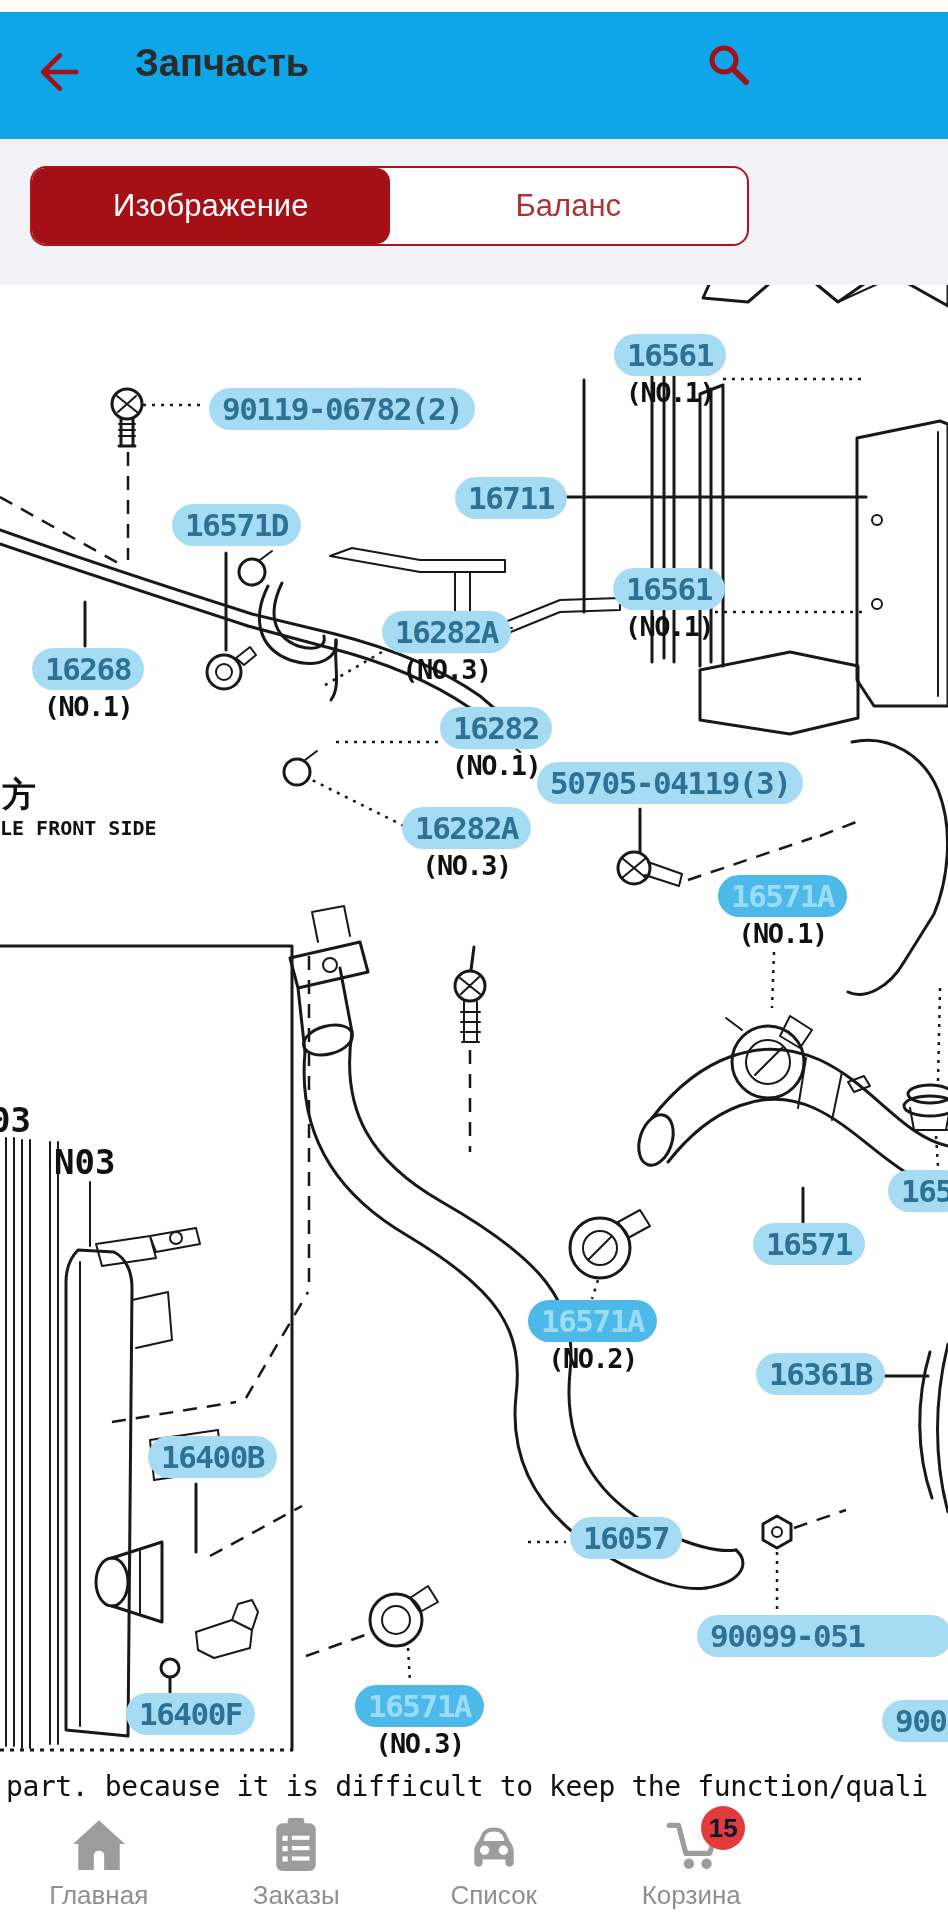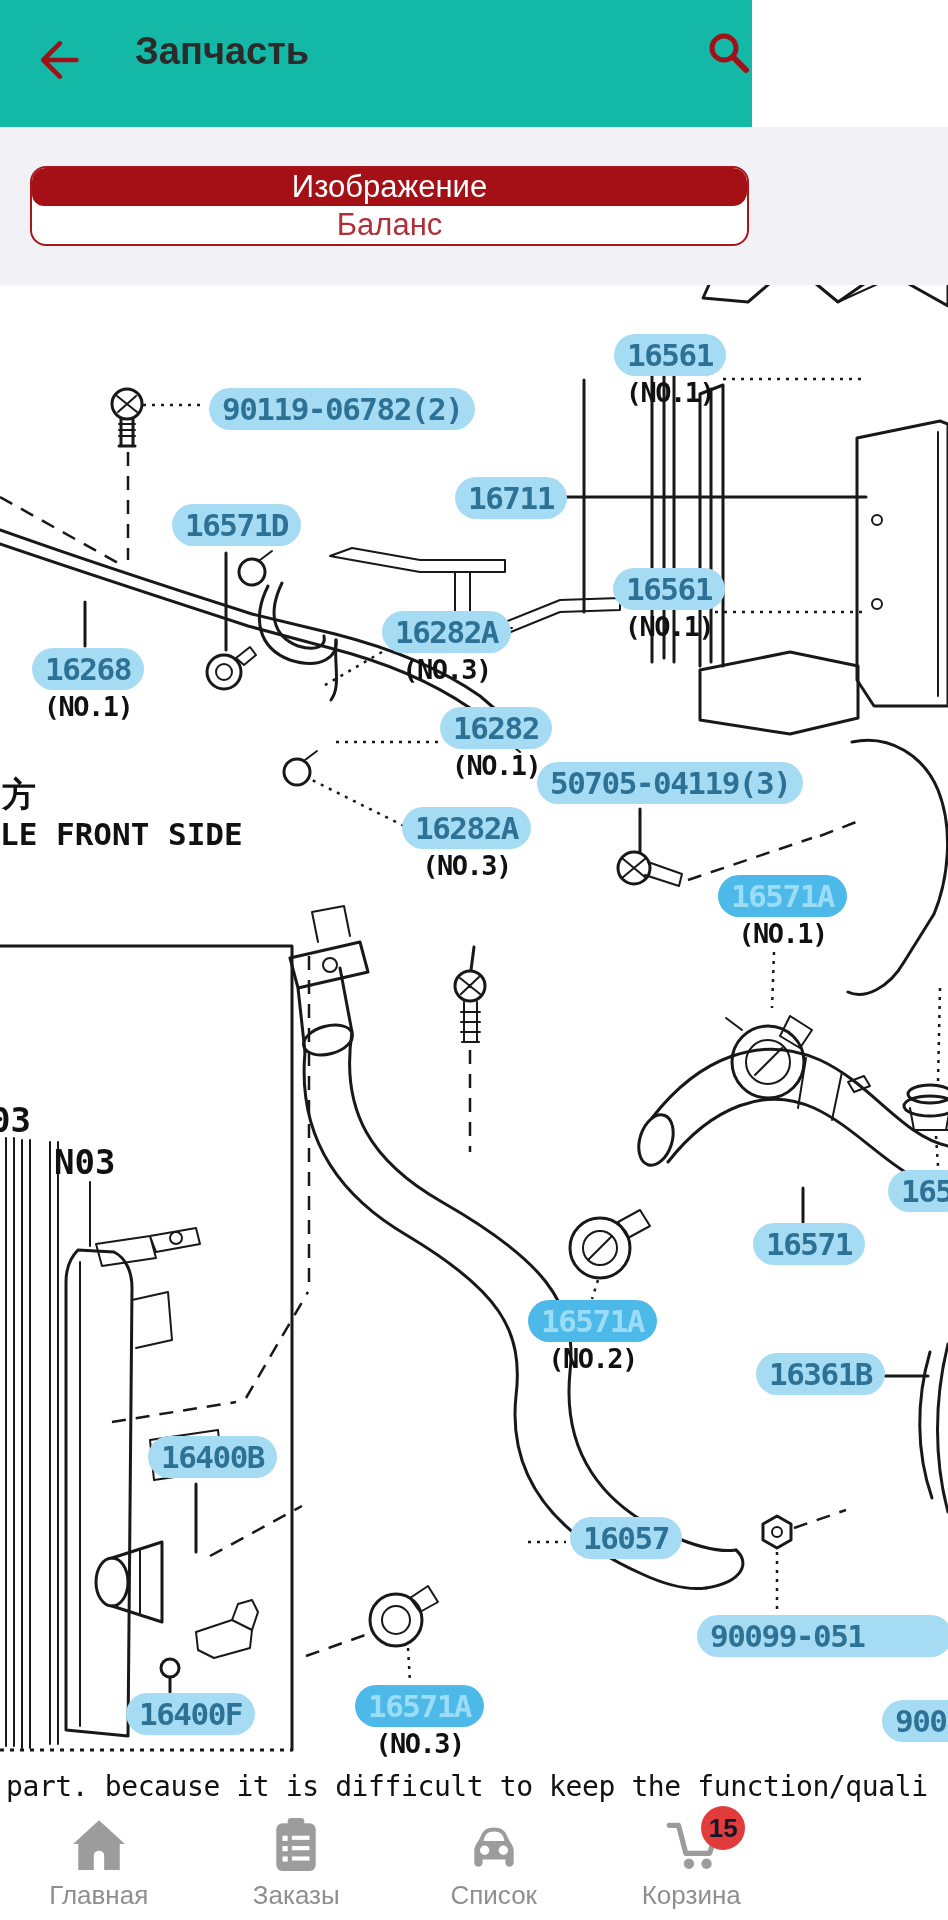--- a/index.html
+++ b/index.html
@@ -1,26 +1,26 @@
 <!DOCTYPE html>
 <html style="--pill-bg: #A6DBF4; --pill-text: #2D7295; --pill-sel-bg: #4CB9E8; --pill-sel-text: #9BDDF7; --badge: #E23B3B;"><head>
 <meta charset="utf-8">
 <style>
   html,body{margin:0;padding:0;background:#666;}
   .screen{position:relative;width:948px;height:1920px;background:#fff;overflow:hidden;
           font-family:"Liberation Sans", sans-serif;}
   
-  .header{position:absolute;left:0;top:0;width:752px;height:127px;background:#14b8a6;z-index:30;}
+  .header{position:absolute;left:0;top:12px;width:948px;height:127px;background:#0ea5e9;z-index:30;}
   .back-btn{position:absolute;left:34px;top:36px;width:48px;height:48px;cursor:pointer;}
   .page-title{position:absolute;left:135px;top:30px;font-size:38px;font-weight:700;color:#2b2b2b;}
   .search-btn{position:absolute;left:704px;top:28px;width:48px;height:48px;cursor:pointer;}
   
   .segband{position:absolute;left:0;top:127px;width:948px;height:158px;background:#F2F2F6;z-index:25;}
   .segctl{position:absolute;left:30px;top:39px;width:715px;height:76px;border:2px solid #A8161C;
-          border-radius:16px;background:#fff;display:flex;overflow:hidden;flex-direction:column;}
+          border-radius:16px;background:#fff;display:flex;overflow:hidden;}
   .seg{flex:1;display:flex;align-items:center;justify-content:center;font-size:31px;cursor:pointer;}
   .seg.on{background:#A50F16;color:#fff;border-radius:12px 14px 14px 12px;}
   .seg.off{color:#AD3136;}
   
   .diagram{position:absolute;left:0;top:285px;width:948px;height:1521px;background:#fff;z-index:1;}
   svg.art{position:absolute;left:0;top:0;z-index:2;pointer-events:none;}
   .ln{stroke:#181818;stroke-width:3;fill:none;stroke-linecap:round;stroke-linejoin:round;}
   .ln2{stroke:#181818;stroke-width:2;fill:none;stroke-linecap:round;stroke-linejoin:round;}
   .dot{stroke:#181818;stroke-width:2.5;fill:none;stroke-dasharray:3 6;}
   .dash{stroke:#181818;stroke-width:2.5;fill:none;stroke-dasharray:14 10;}
@@ -163,21 +163,21 @@
       <path d="M306,1656 L368,1634"></path>
       <path d="M794,1528 L846,1510"></path>
       <path d="M210,1556 L302,1506"></path>
     </g>
     <g class="dotb">
         <path d="M0,1750 L292,1750"></path>
       </g>
   </svg>
 
   <div class="dtext" style="left:2px;top:772px;font-size:34px;font-weight:700;">方</div>
-  <div class="dtext" style="left:0px;top:816px;font-size:31px;font-weight:700;">LE FRONT SIDE</div>
+  <div class="dtext" style="left:0px;top:816px;font-size:20px;font-weight:700;">LE FRONT SIDE</div>
   <div class="dtext" style="left:-10px;top:1100px;font-size:34px;font-weight:700;">03</div>
   <div class="dtext" style="left:54px;top:1142px;font-size:34px;font-weight:700;">N03</div>
   <div class="dtext" style="left:6px;top:1770px;font-size:28px;letter-spacing:-0.4px;width:948px;overflow:hidden;">part. because it is difficult to keep the function/quali</div>
 
   <div class="labels" id="labels-layer">
       <div class="part" style="left: 209px; top: 388px;"><div class="pill">90119-06782(2)</div></div>
       <div class="part" style="left: 172px; top: 504px;"><div class="pill">16571D</div></div>
       <div class="part" style="left: 614px; top: 334px;"><div class="pill">16561</div><div class="pnote">(NO.1)</div></div>
       <div class="part" style="left: 455px; top: 477px;"><div class="pill">16711</div></div>
       <div class="part" style="left: 613px; top: 568px;"><div class="pill">16561</div><div class="pnote">(NO.1)</div></div>

